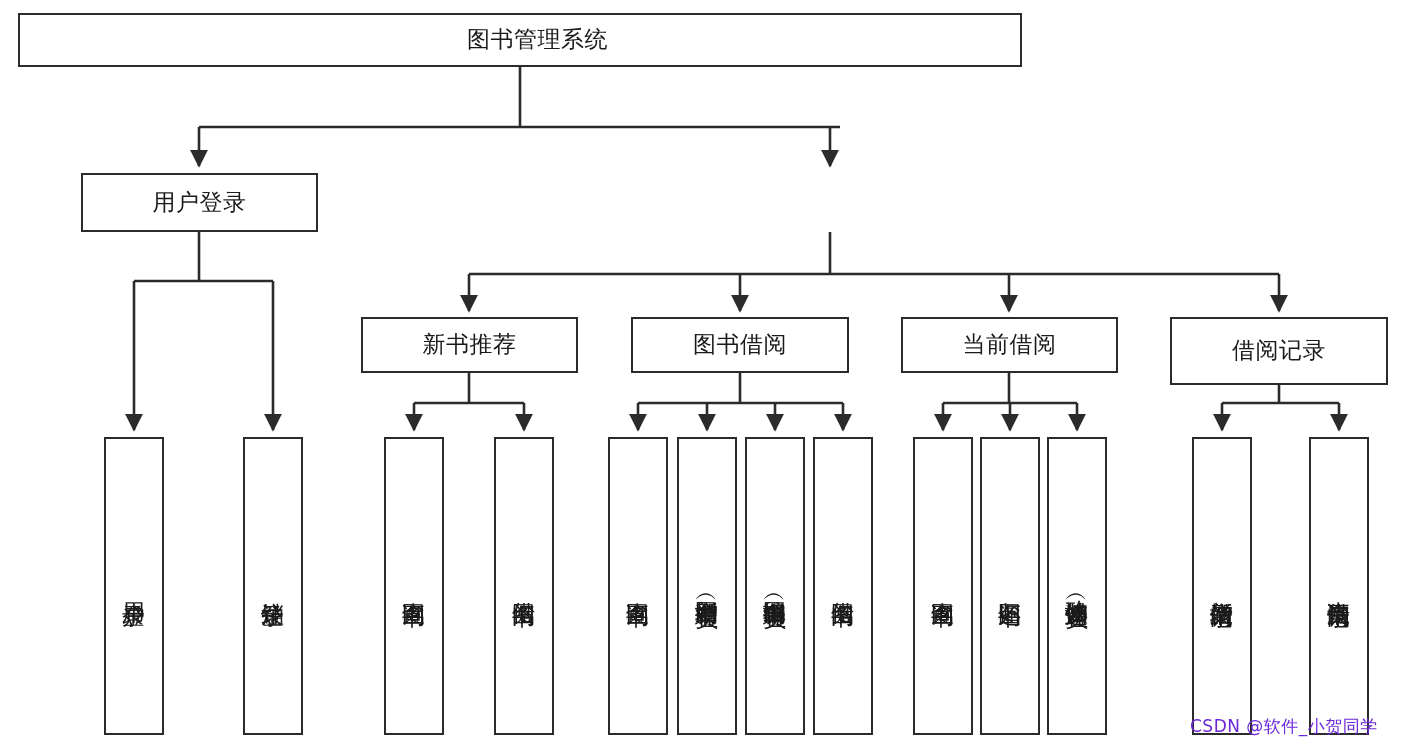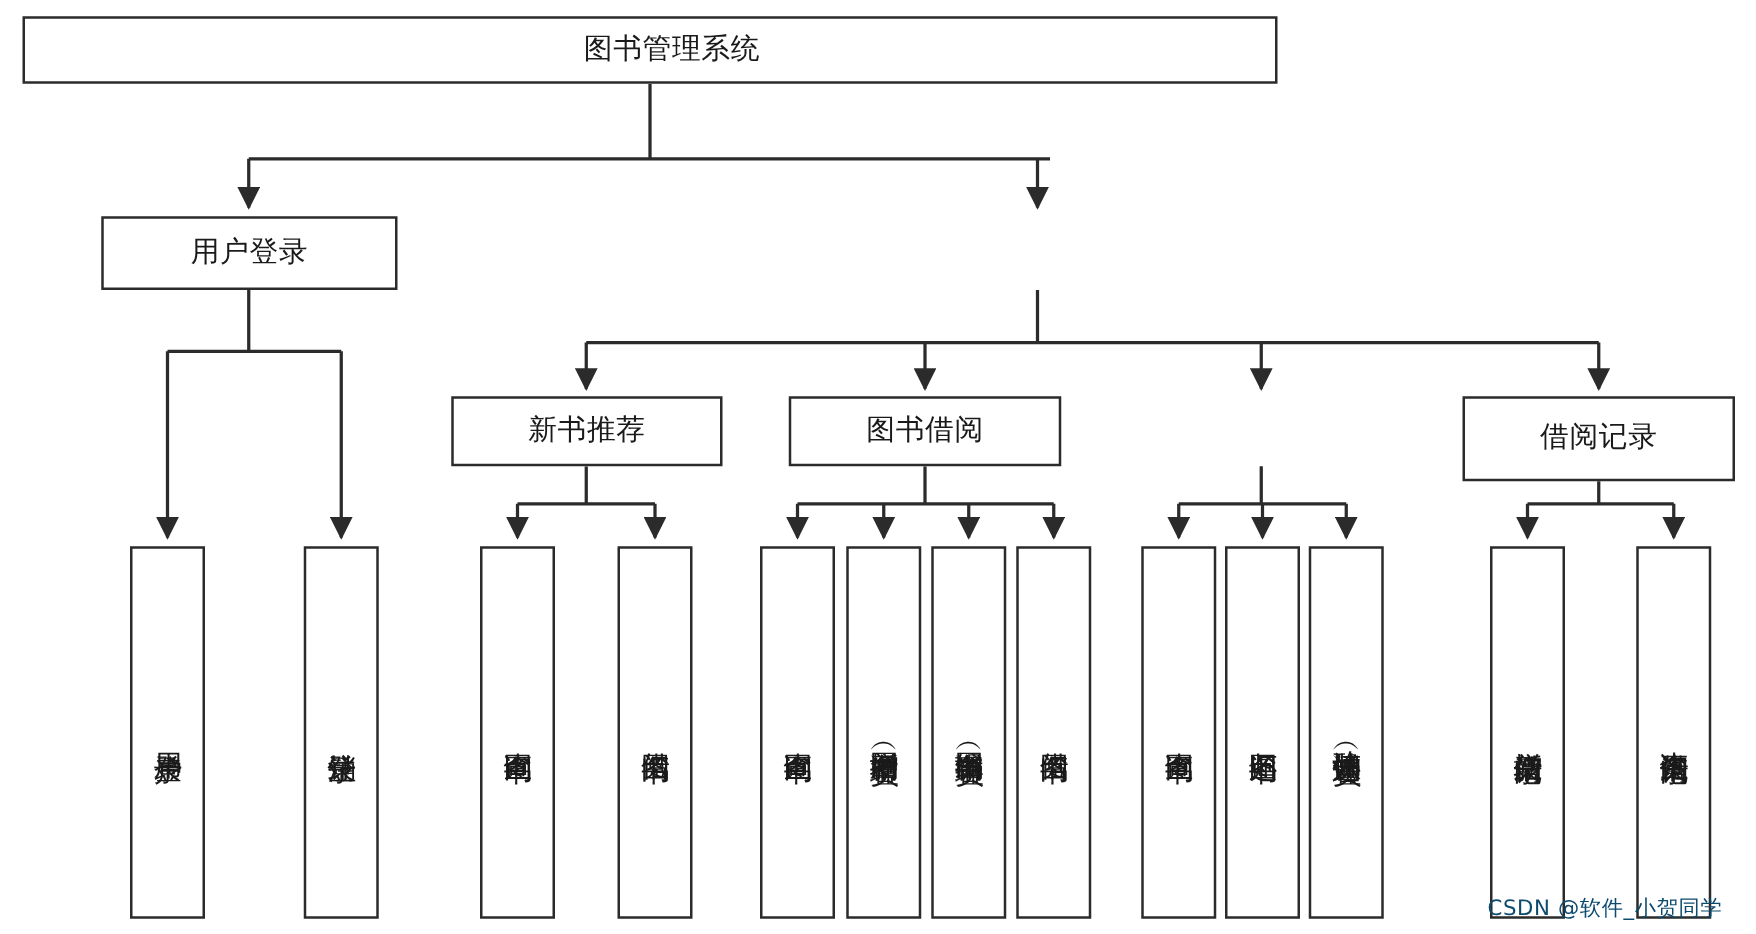--- a/index.html
+++ b/index.html
@@ -49,21 +49,21 @@
     writing-mode: vertical-rl;
     text-orientation: upright;
     font-size: 23px;
     line-height: 1.22;
     letter-spacing: 1px;
     white-space: nowrap;
   }
   .watermark {
     position: absolute;
     font-size: 17px;
-    color: #0c4a6e;
+    color: #6d28d9;
     white-space: nowrap;
     letter-spacing: 0.5px;
   }
 </style>
 </head>
 <body>
 
 <div id="canvas">
 
   <svg class="wires" viewBox="0 0 1405 747" xmlns="http://www.w3.org/2000/svg">
@@ -123,20 +123,23 @@
   <div class="node horiz" style="left:81px; top:173px; width:237px; height:59px;">
     <span class="label">用户登录</span>
   </div>
 
   <div class="node horiz" style="left:631px; top:317px; width:218px; height:56px;">
     <span class="label">图书借阅</span>
   </div>
   <div class="node horiz" style="left:361px; top:317px; width:217px; height:56px;">
     <span class="label">新书推荐</span>
   </div>
+  <div class="node horiz" style="left:901px; top:317px; width:217px; height:56px;">
+    <span class="label">当前借阅</span>
+  </div>
   <div class="node horiz" style="left:1170px; top:317px; width:218px; height:68px;">
     <span class="label">借阅记录</span>
   </div>
 
   <div class="node vert" style="left:104px; top:437px; width:60px; height:298px;">
     <span class="label">用户登录</span>
   </div>
   <div class="node vert" style="left:243px; top:437px; width:60px; height:298px;">
     <span class="label">注销登录</span>
   </div>

